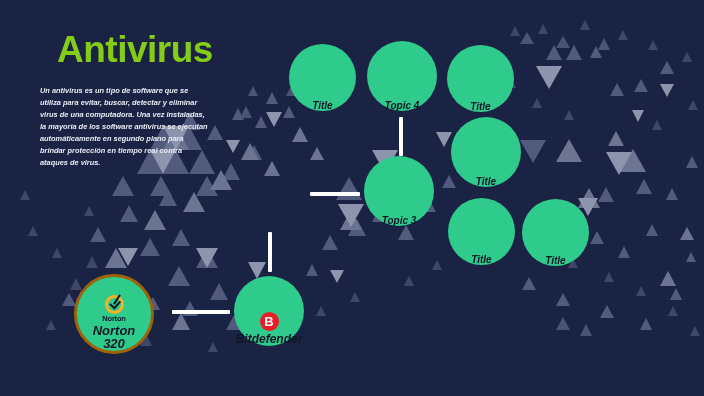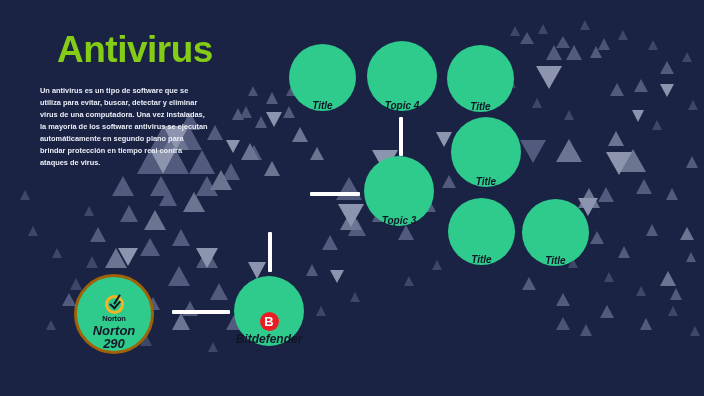--- a/index.html
+++ b/index.html
@@ -17,21 +17,21 @@
 
   
   #heading{
     position:absolute;left:57px;top:31px;
     font-size:37px;font-weight:bold;color:#84cc16;
     letter-spacing:-0.5px;line-height:1;
   }
   #body-copy{
     position:absolute;left:40px;top:85px;width:168px;
     font-size:7.4px;line-height:1.62;
-    font-weight:bold;
+    font-style:italic;font-weight:bold;
     color:#e9ecf5;
   }
 
   
   .conn{position:absolute;background:#ffffff;border-radius:1px;}
 
   
   .node{
     position:absolute;
     border-radius:50%;
@@ -285,21 +285,21 @@
     <span class="cap">Title</span>
   </div>
 
   <div class="node" id="node-norton" style="left:74px;top:274px;width:80px;height:80px;">
     <div id="norton-logo">
       <span class="tick"></span>
         <span class="tail"></span>
     </div>
     <div id="norton-word">Norton</div>
     <div id="norton-name">Norton</div>
-    <div id="norton-ver">290</div>
+    <div id="norton-ver">320</div>
   </div>
 
   <div class="node" id="node-bitdefender" style="left:234px;top:276px;width:70px;height:70px;">
     <div id="bd-logo">B</div>
     <div id="bd-name">Bitdefender</div>
   </div>
 
 </div>
 
 </body></html>

